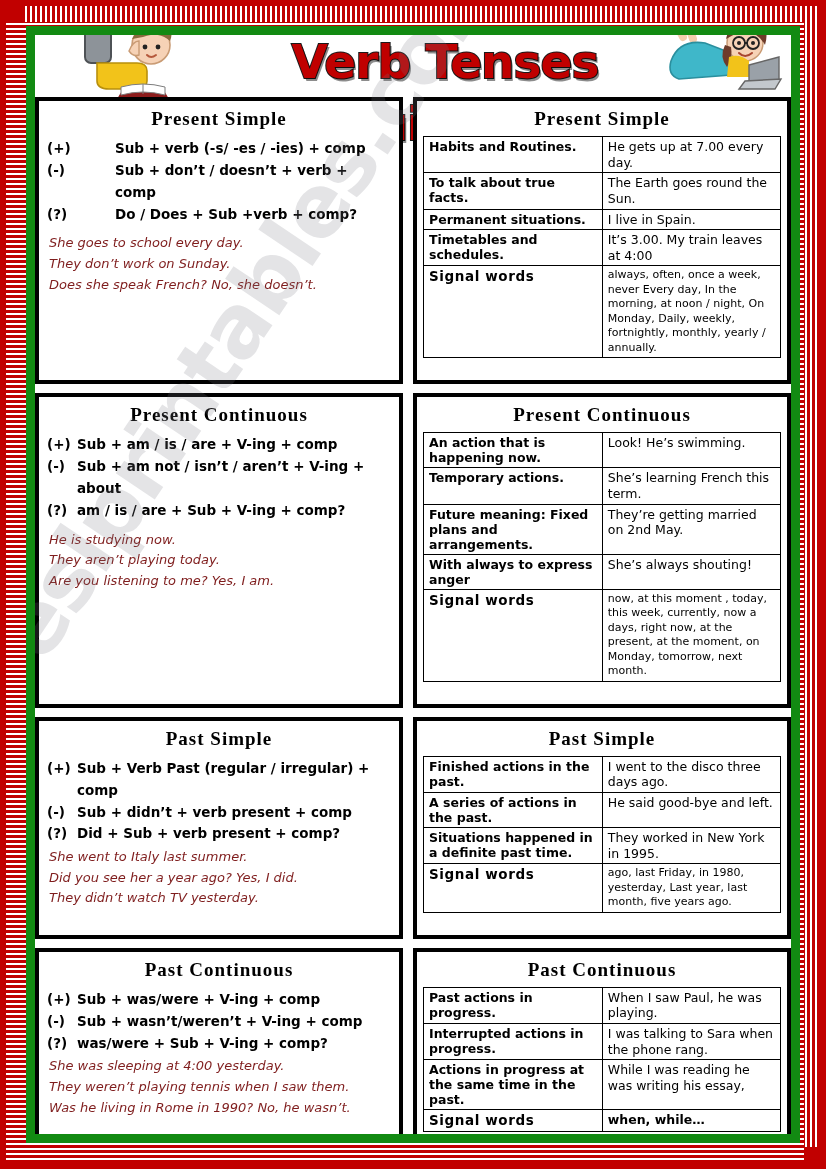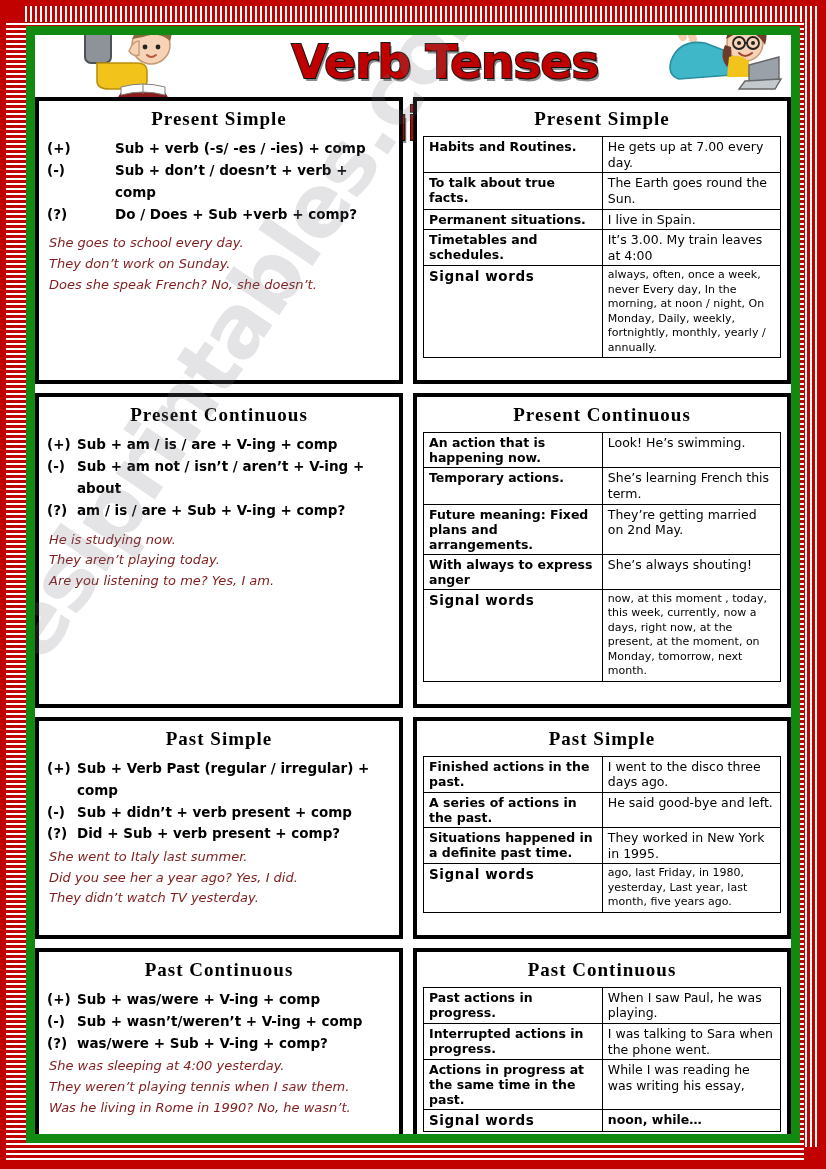--- a/index.html
+++ b/index.html
@@ -302,29 +302,29 @@
         <div class="panel right">
           <div class="p-title">Past Continuous</div>
           <table class="t">
             <tbody>
                 <tr>
                   <td class="k">Past actions in progress.</td>
                   <td class="v">When I saw Paul, he was playing.</td>
                 </tr>
             <tr>
                   <td class="k">Interrupted actions in progress.</td>
-                  <td class="v">I was talking to Sara when the phone went.</td>
+                  <td class="v">I was talking to Sara when the phone rang.</td>
                 </tr>
             <tr>
                   <td class="k">Actions in progress at the same time in the past.</td>
                   <td class="v">While I was reading he was writing his essay,</td>
                 </tr>
             <tr>
                   <td class="sig-k">Signal words</td>
-                  <td class="sig-v big">noon, while…</td>
+                  <td class="sig-v big">when, while…</td>
                 </tr>
           </tbody>
             </table>
         </div>
       </div>
 
       <div class="row">
         <div class="panel left">
           <div class="p-title">USED TO</div>
 

